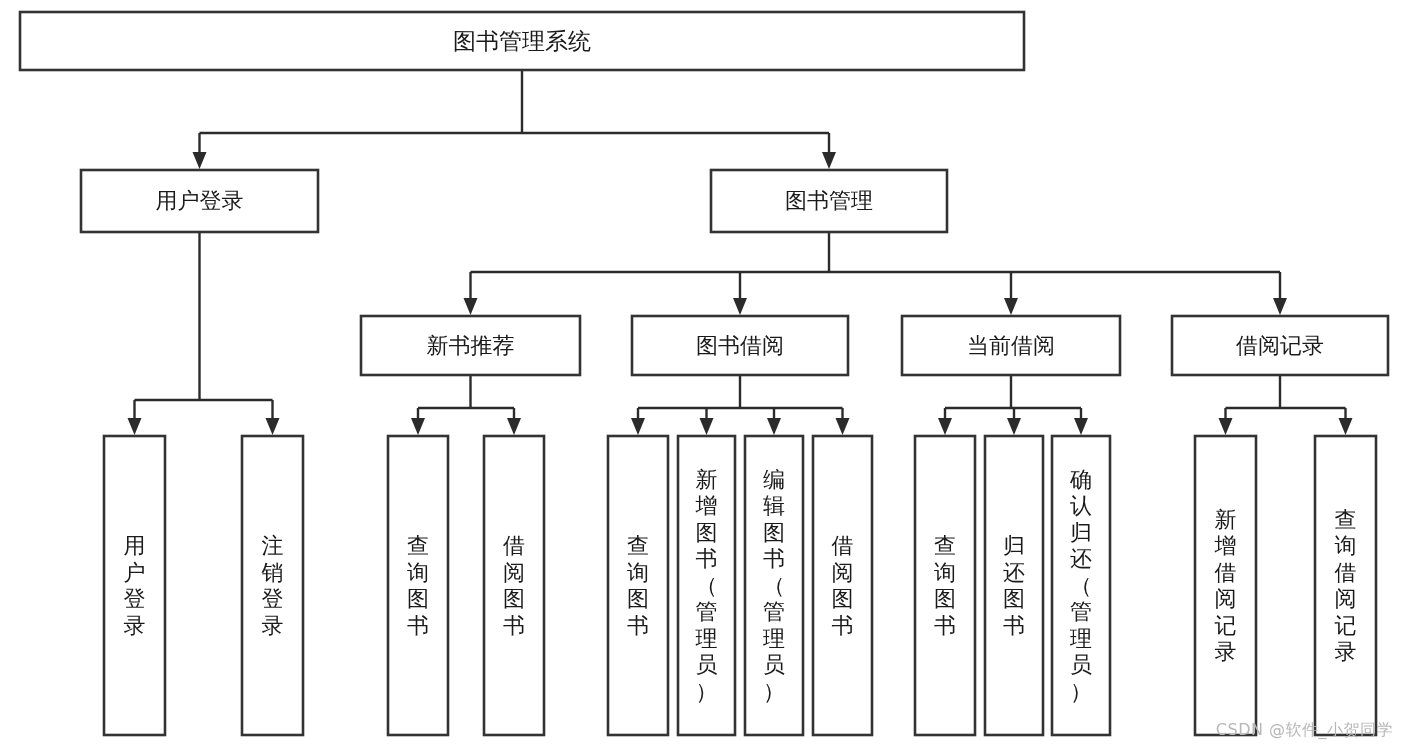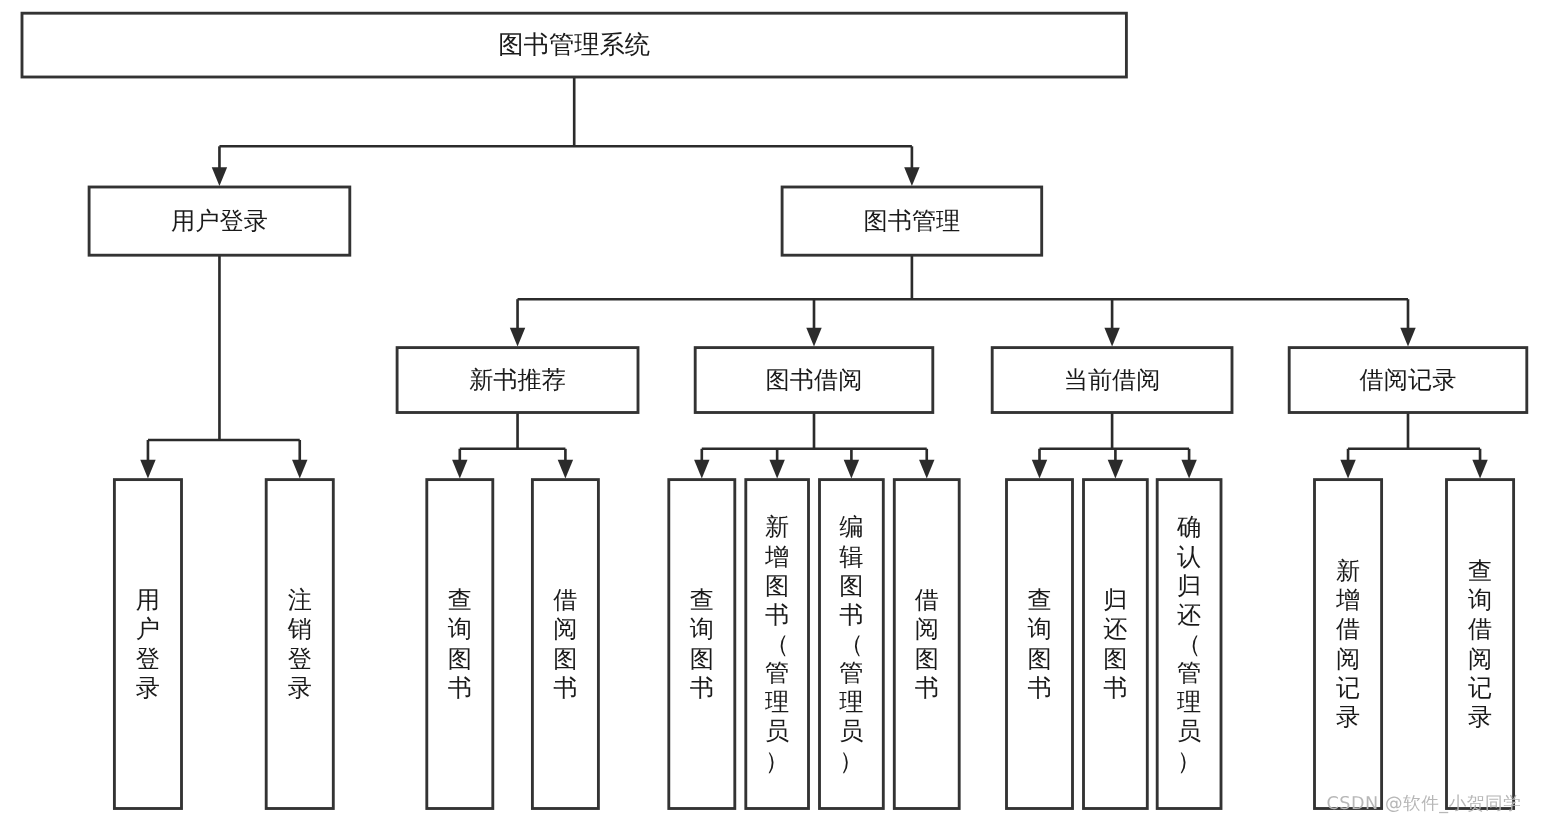--- a/index.html
+++ b/index.html
@@ -15,21 +15,21 @@
     font-size:22px;fill:#1a1a1a;text-anchor:middle;dominant-baseline:middle;
   }
   .node-label.root{font-size:23px;}
   .leaf-label{
     font-family:"DejaVu Sans","Liberation Sans",sans-serif;
     font-size:22px;fill:#1a1a1a;text-anchor:middle;
   }
   .conn{stroke:#2b2b2b;stroke-width:2.4;fill:none;}
   .arrow-head{fill:#2b2b2b;}
   .watermark{
-    position:absolute;right:22px;bottom:6px;
+    position:absolute;right:12px;bottom:6px;
     font-family:"DejaVu Sans","Liberation Sans",sans-serif;
     font-size:16px;color:#b7b7b7;white-space:nowrap;
     letter-spacing:0.5px;
   }
 </style>
 </head>
 <body>
 
 <svg id="canvas" viewBox="0 0 1405 747">
     <path d="M 522 70 L 522 133" class="conn"></path>

